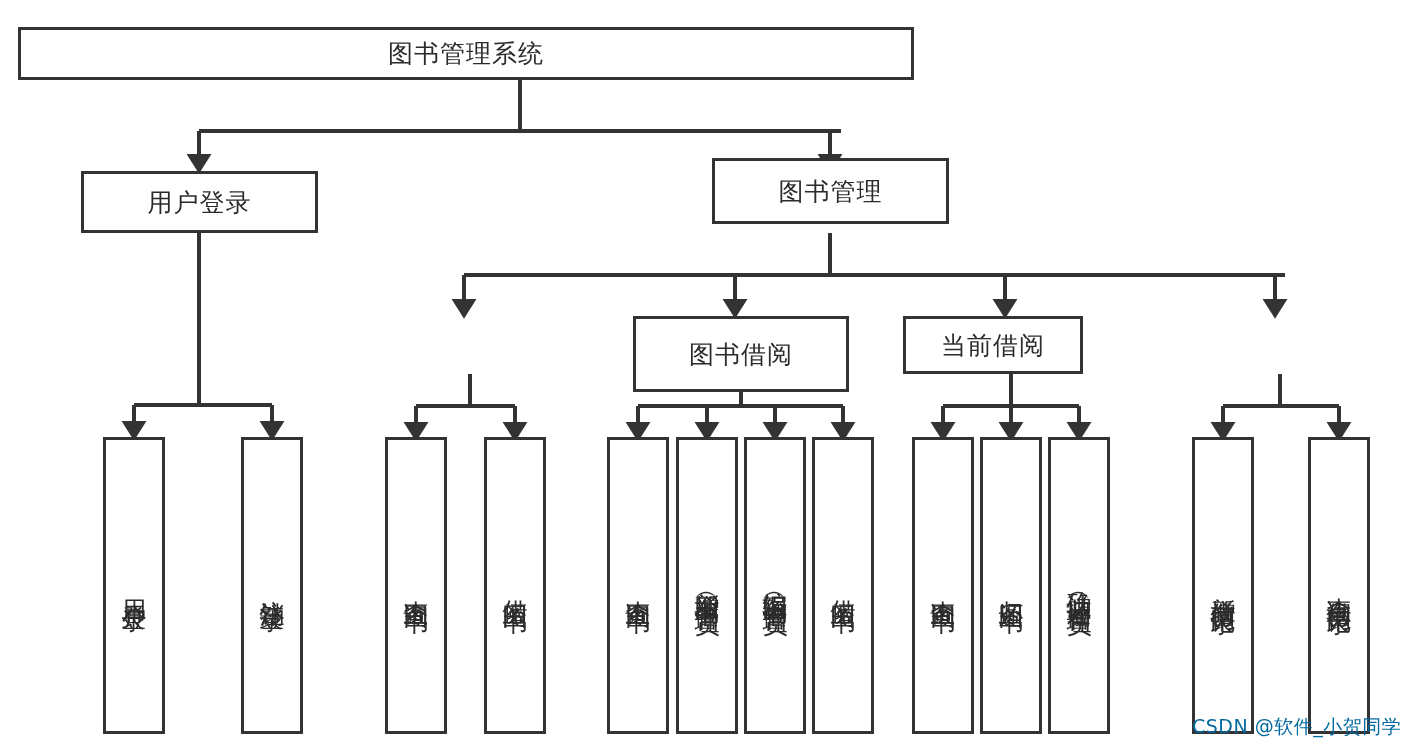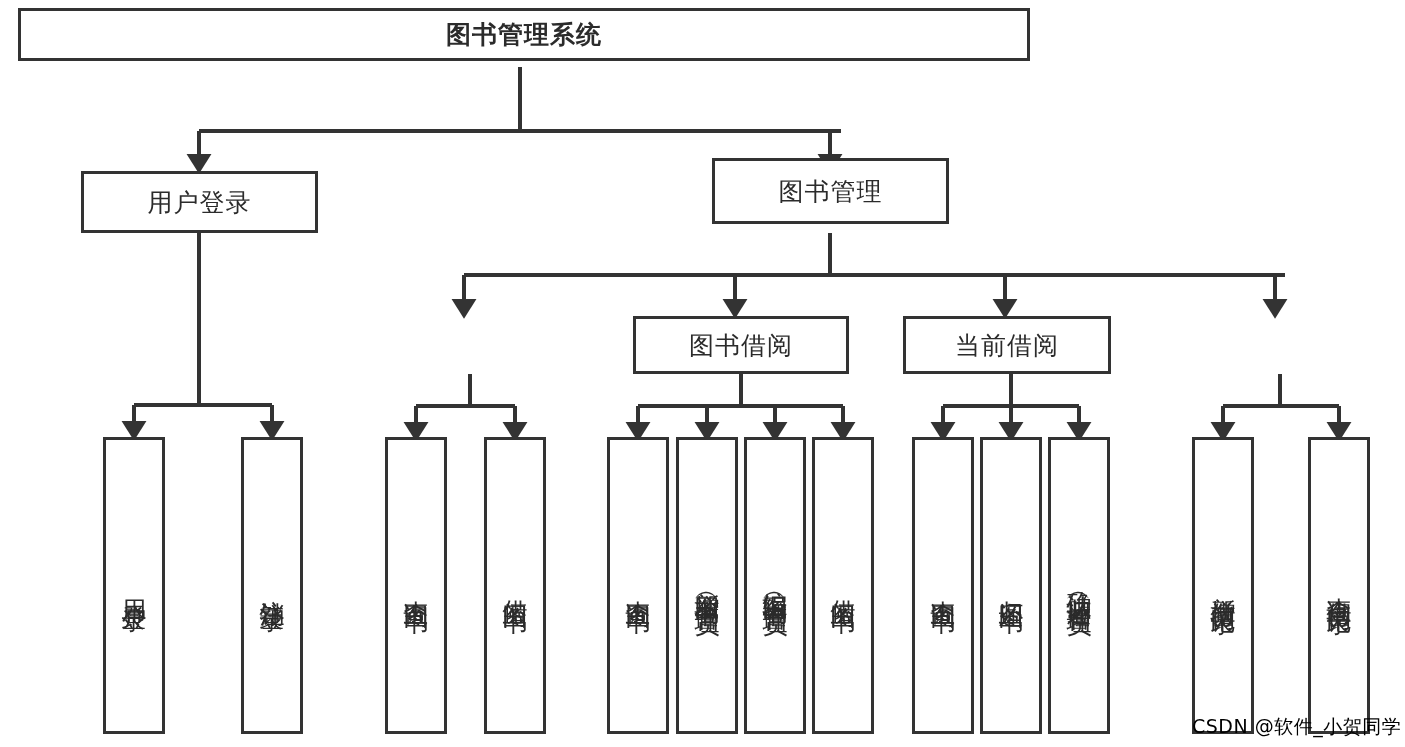--- a/index.html
+++ b/index.html
@@ -62,21 +62,21 @@
     top: 0;
     width: 1405px;
     height: 747px;
     pointer-events: none;
   }
   .watermark {
     position: absolute;
     left: 1192px;
     top: 714px;
     font-size: 19px;
-    color: #000000;
+    color: #0369a1;
     white-space: nowrap;
     letter-spacing: 0.5px;
   }
 </style>
 </head>
 <body>
 
 <div id="diagram-root">
 
   <svg id="connectors" viewBox="0 0 1405 747" xmlns="http://www.w3.org/2000/svg">
@@ -122,35 +122,35 @@
       <path d="M1011,406 L1011,429" marker-end="url(#arrowhead)"></path>
       <path d="M1079,406 L1079,429" marker-end="url(#arrowhead)"></path>
 
       <path d="M1280,374 L1280,406"></path>
       <path d="M1223,406 L1339,406"></path>
       <path d="M1223,406 L1223,429" marker-end="url(#arrowhead)"></path>
       <path d="M1339,406 L1339,429" marker-end="url(#arrowhead)"></path>
     </g>
   </svg>
 
-  <div class="node-box" style="left:18px; top:8px; width:1012px; height:53px;font-weight:bold;">
+  <div class="node-box" style="left:18px; top:27px; width:896px; height:53px;">
     <span class="node-label-h">图书管理系统</span>
   </div>
 
   <div class="node-box" style="left:81px; top:171px; width:237px; height:62px;">
     <span class="node-label-h">用户登录</span>
   </div>
   <div class="node-box" style="left:712px; top:158px; width:237px; height:66px;">
     <span class="node-label-h">图书管理</span>
   </div>
 
-  <div class="node-box" style="left:633px; top:316px; width:216px; height:58px;">
+  <div class="node-box" style="left:633px; top:316px; width:216px; height:76px;">
     <span class="node-label-h">图书借阅</span>
   </div>
-  <div class="node-box" style="left:903px; top:316px; width:208px; height:58px;">
+  <div class="node-box" style="left:903px; top:316px; width:180px; height:58px;">
     <span class="node-label-h">当前借阅</span>
   </div>
 
   <div class="leaf-box" style="left:103px; top:437px; width:62px; height:297px;">
     <span class="node-label-v">用户登录</span>
   </div>
   <div class="leaf-box" style="left:241px; top:437px; width:62px; height:297px;">
     <span class="node-label-v">注销登录</span>
   </div>
 

